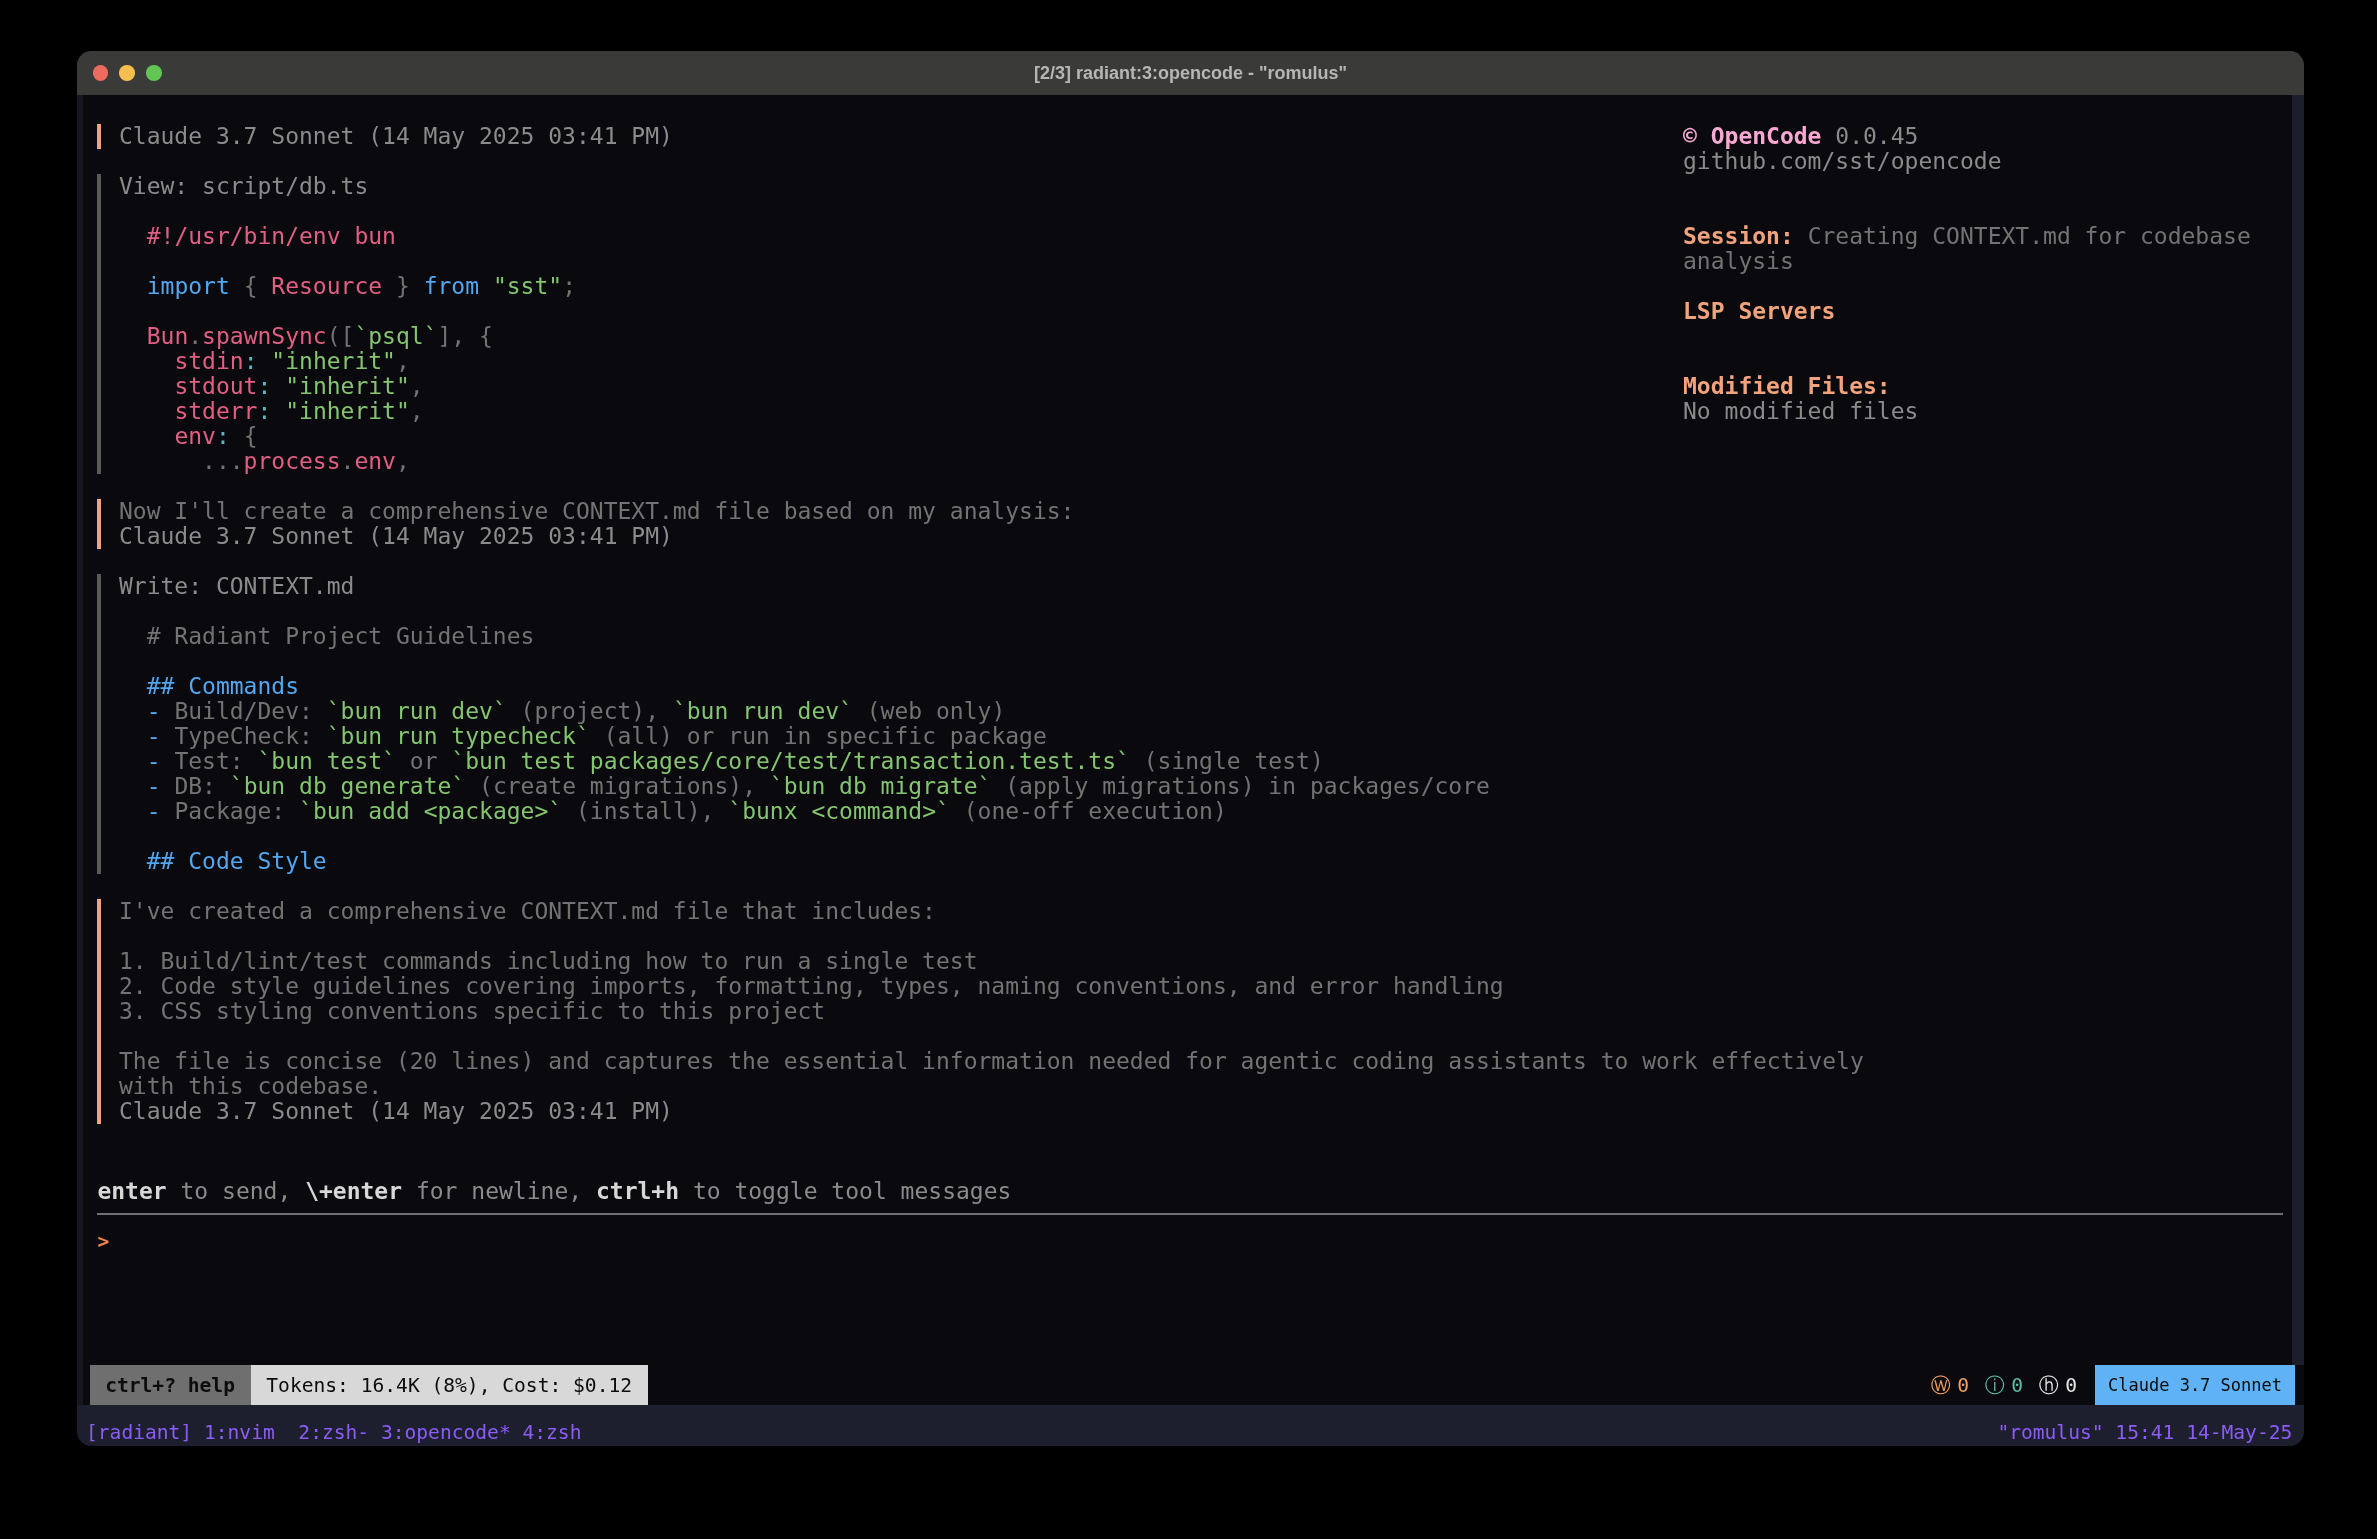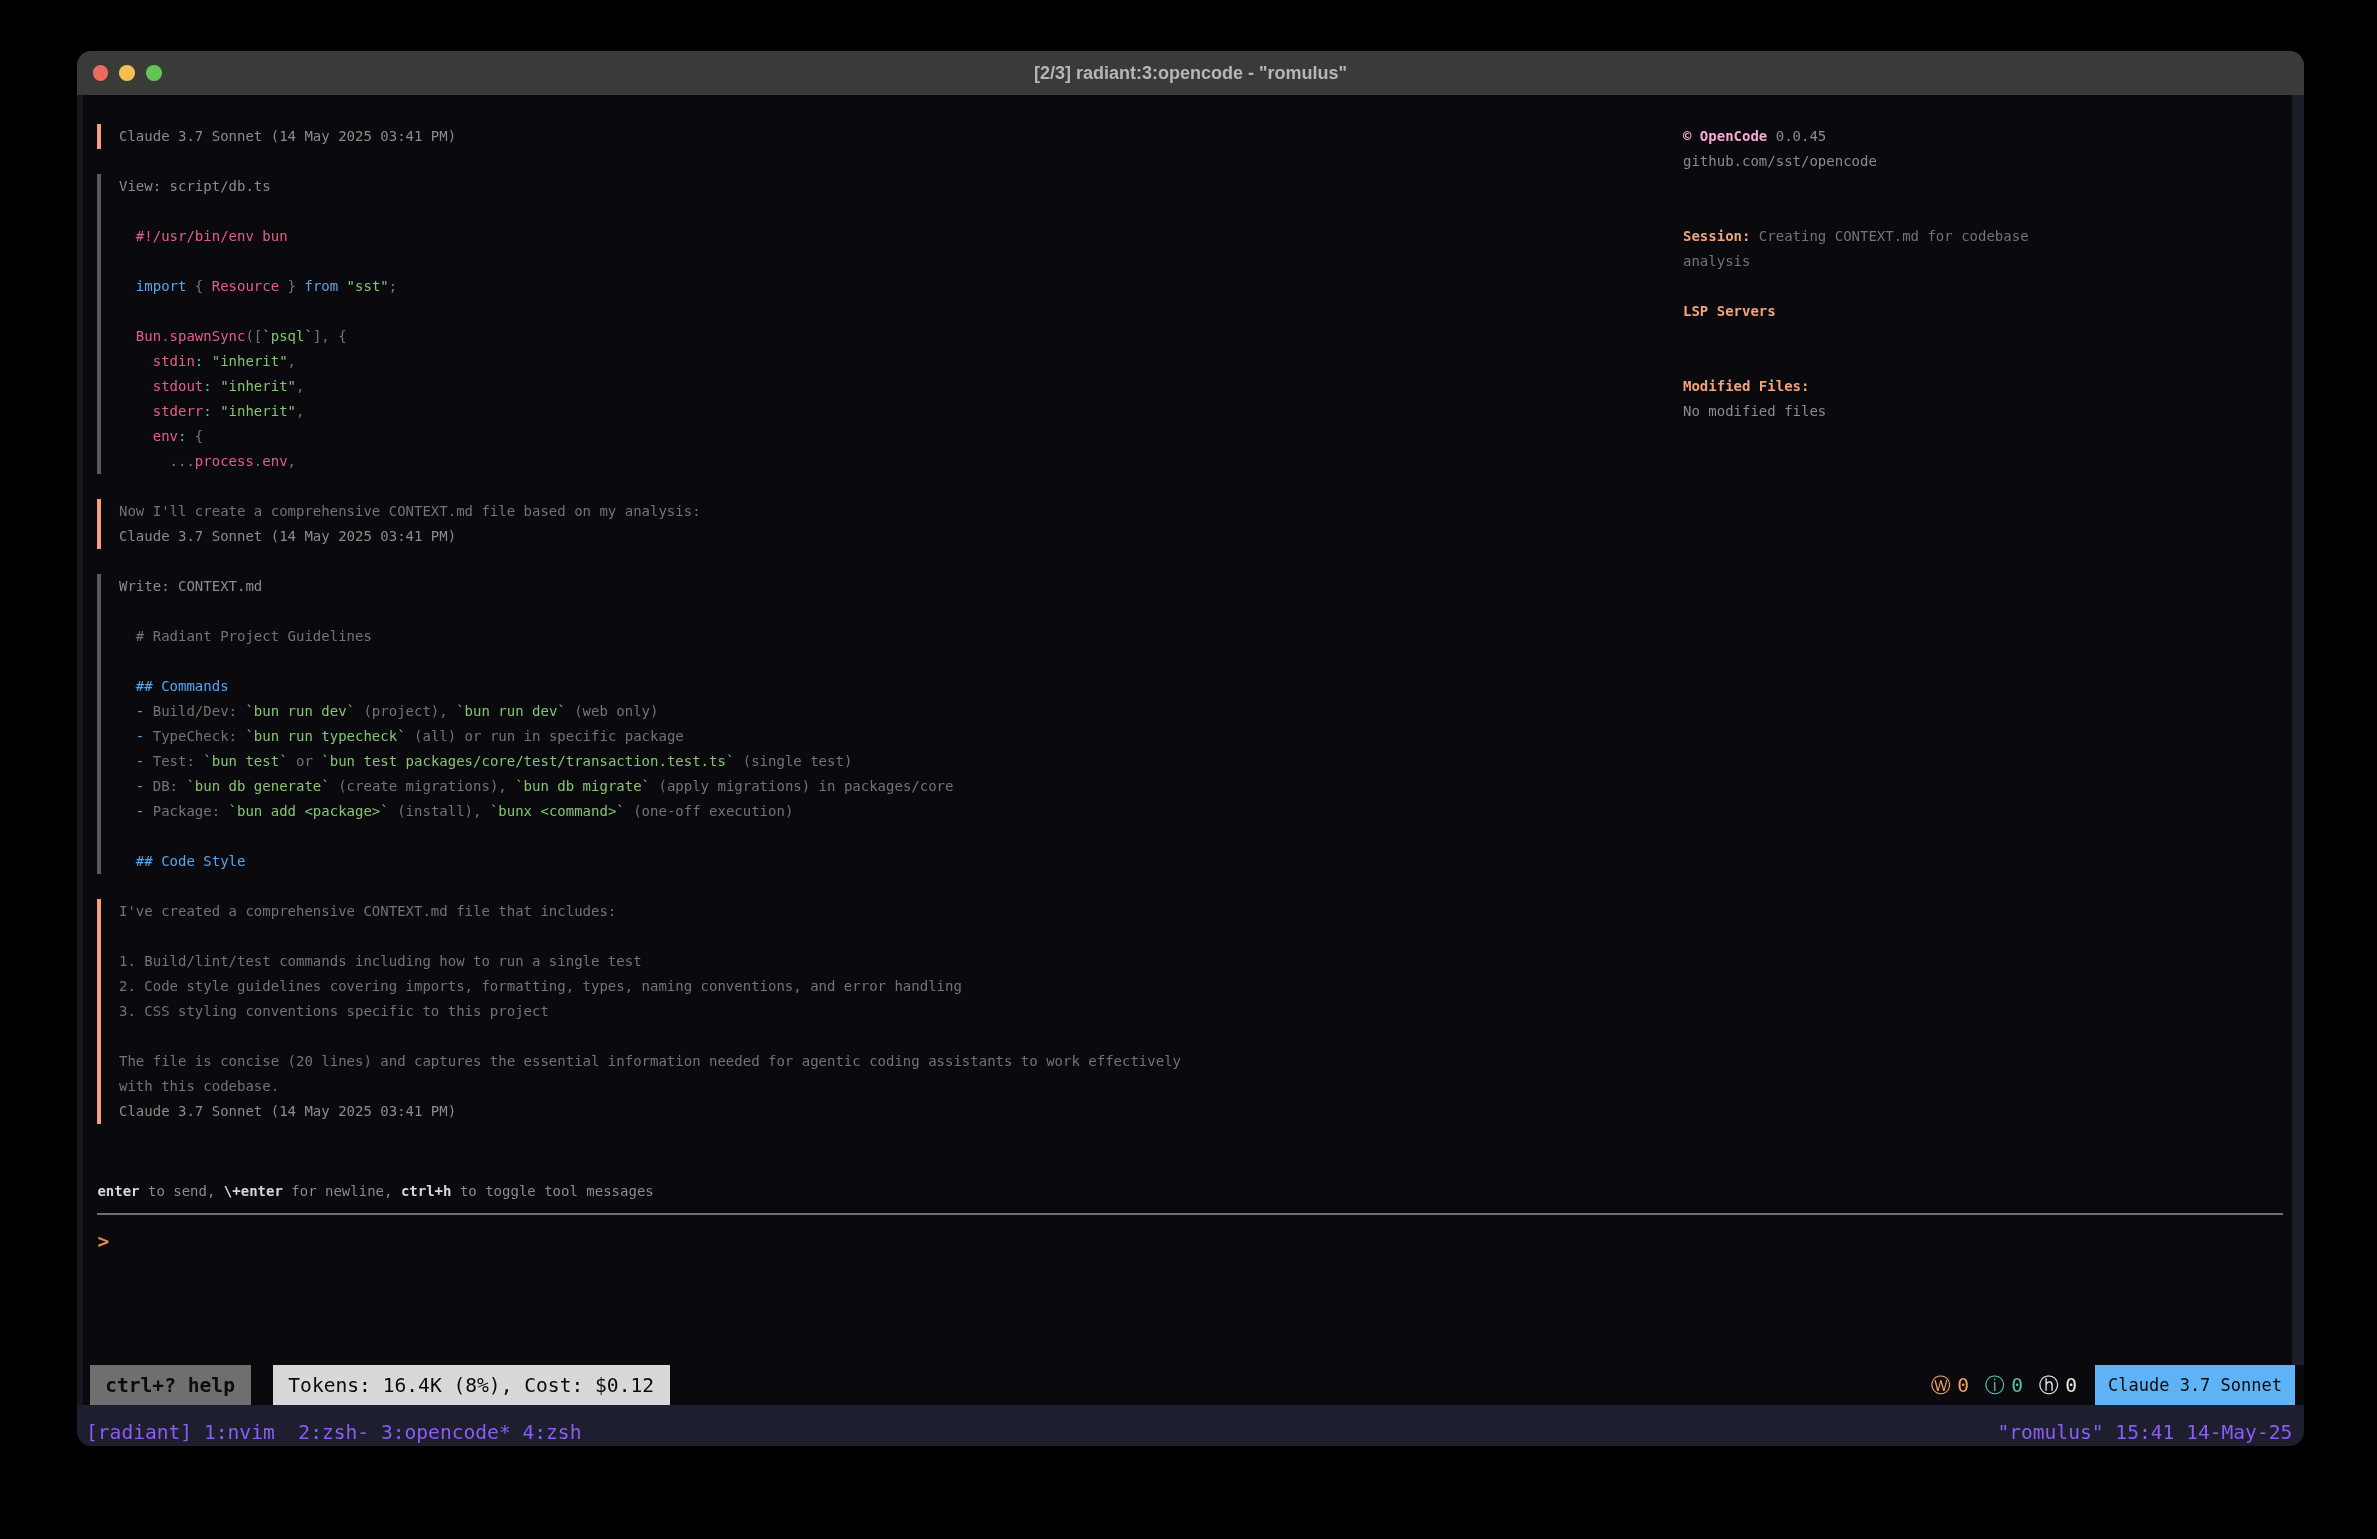--- a/index.html
+++ b/index.html
@@ -11,40 +11,40 @@
   
   .titlebar{flex:none;height:44px;background:#3a3b39;position:relative;
             display:flex;align-items:center;justify-content:center;}
   .lights{position:absolute;left:15.7px;top:0;height:100%;display:flex;align-items:center;gap:11px;}
   .light{width:15.7px;height:15.7px;border-radius:50%;}
   .title{font-family:"Liberation Sans",sans-serif;font-weight:bold;font-size:18px;color:#b6b6b4;}
   
   .content{flex:1;position:relative;padding:29px 21px 0 14.4px;background:#0a0a0e;
            border-left:6.5px solid #15161e;min-height:0;}
   .scroll-strip{position:absolute;right:0;top:0;bottom:0;width:12.4px;background:#1c1e2b;}
-  .line{font-size:14px;line-height:25px;white-space:pre;}
+  .line{font-size:23px;line-height:25px;white-space:pre;}
   .block{border-left:4.6px solid #5a5a5a;padding-left:17.6px;margin-bottom:25px;}
   .bar-orange{border-left-color:#f2a37c;}
   .bar-gray{border-left-color:#5a5a5a;}
   .s-w{color:#737373;}
   .s-d{color:#8b8b8b;}
   .s-b{color:#52a7f0;}
   .s-r{color:#e25f84;}
   .s-g{color:#84c56f;}
   .s-c{color:#56b6c2;}
   .s-wb{color:#f9a8d4;font-weight:bold;}
   .s-ob{color:#f2a37c;font-weight:bold;}
   .s-hb{color:#d8d8d8;font-weight:bold;}
   .hint{margin-top:55px;}
   .divider{height:2px;background:#6f6f6f;margin-top:8.5px;}
   .prompt-row{margin-top:14.4px;font-size:19.6px;line-height:25px;font-weight:bold;color:#ee8449;white-space:pre;}
   .sidebar{position:absolute;left:1600px;top:29px;width:607px;}
   
   .statusrow{flex:none;height:40px;display:flex;align-items:stretch;background:#0a0a0e;
-             padding:0 9px 0 6.5px;border-left:6.5px solid #15161e;gap:22px;}
+             padding:0 9px 0 6.5px;border-left:6.5px solid #15161e;}
   .chip{display:flex;align-items:center;padding:0 15.7px;font-size:19.6px;color:#0c0c0c;white-space:pre;}
   .chip-help{background:#6f6f6f;font-weight:bold;}
   .chip-tokens{background:#d8d8d8;}
   .status-right{margin-left:auto;display:flex;align-items:center;gap:18px;}
   .badges{display:flex;align-items:center;gap:15.7px;}
   .badge{display:flex;align-items:center;gap:6.5px;font-size:19.6px;}
   .badge .glyph{font-family:"DejaVu Sans",sans-serif;font-size:20px;}
   .chip-model{display:flex;align-items:center;align-self:stretch;padding:0 13px;
               font-size:17px;color:#0b0b0b;white-space:pre;}
   

